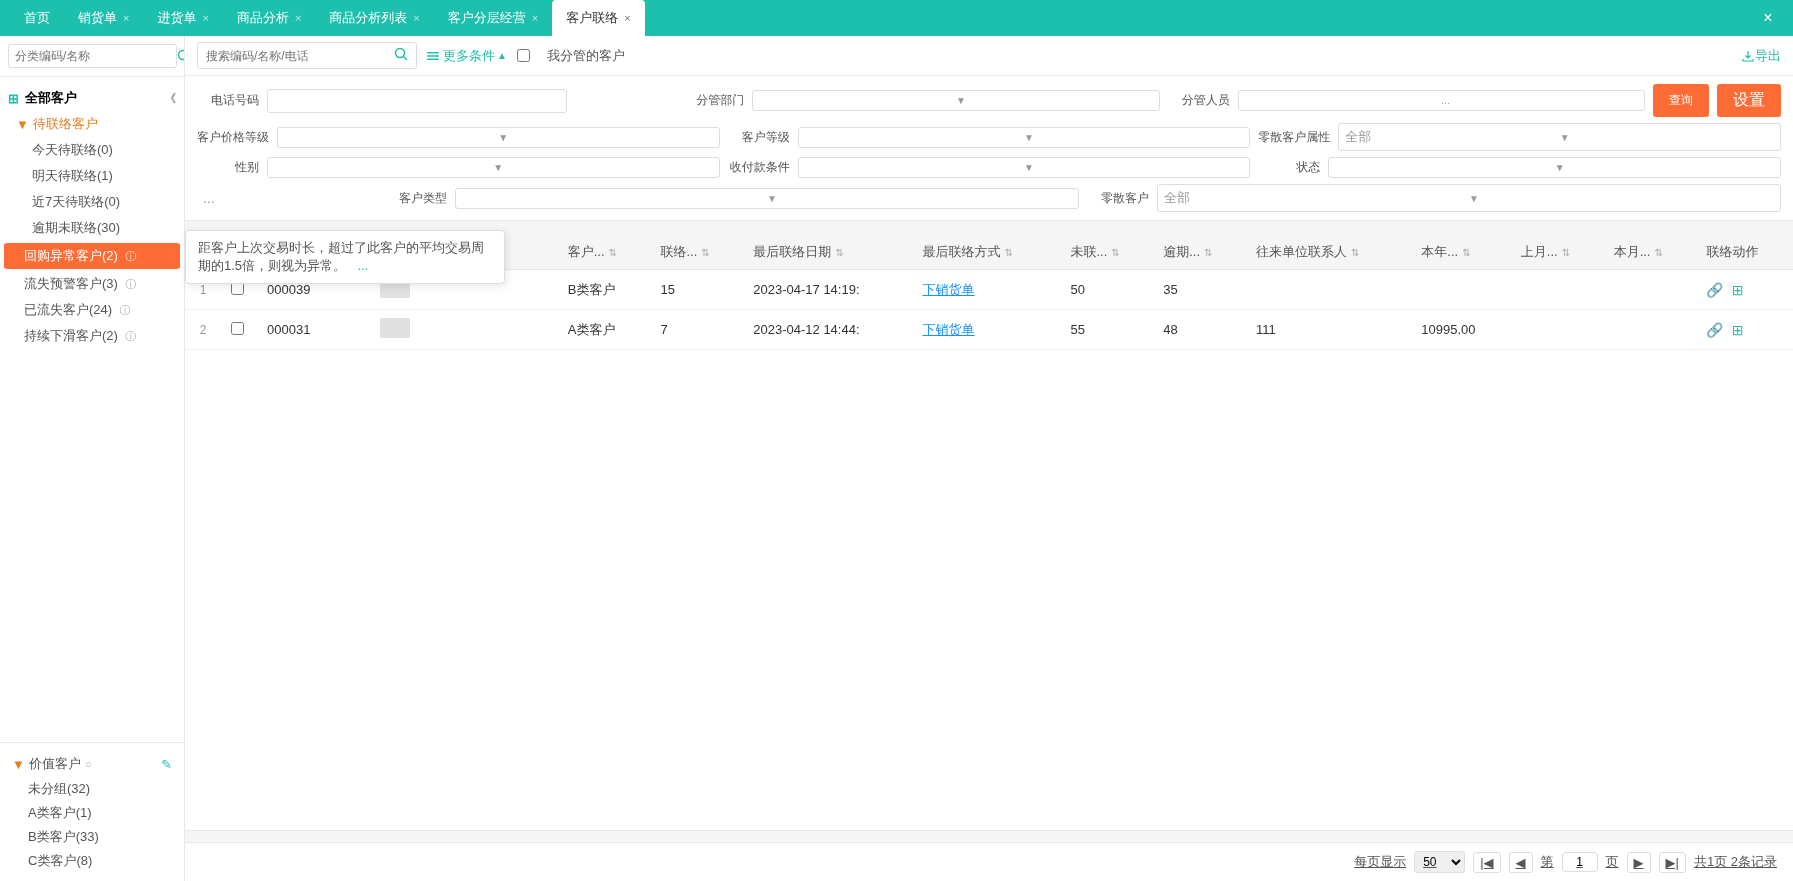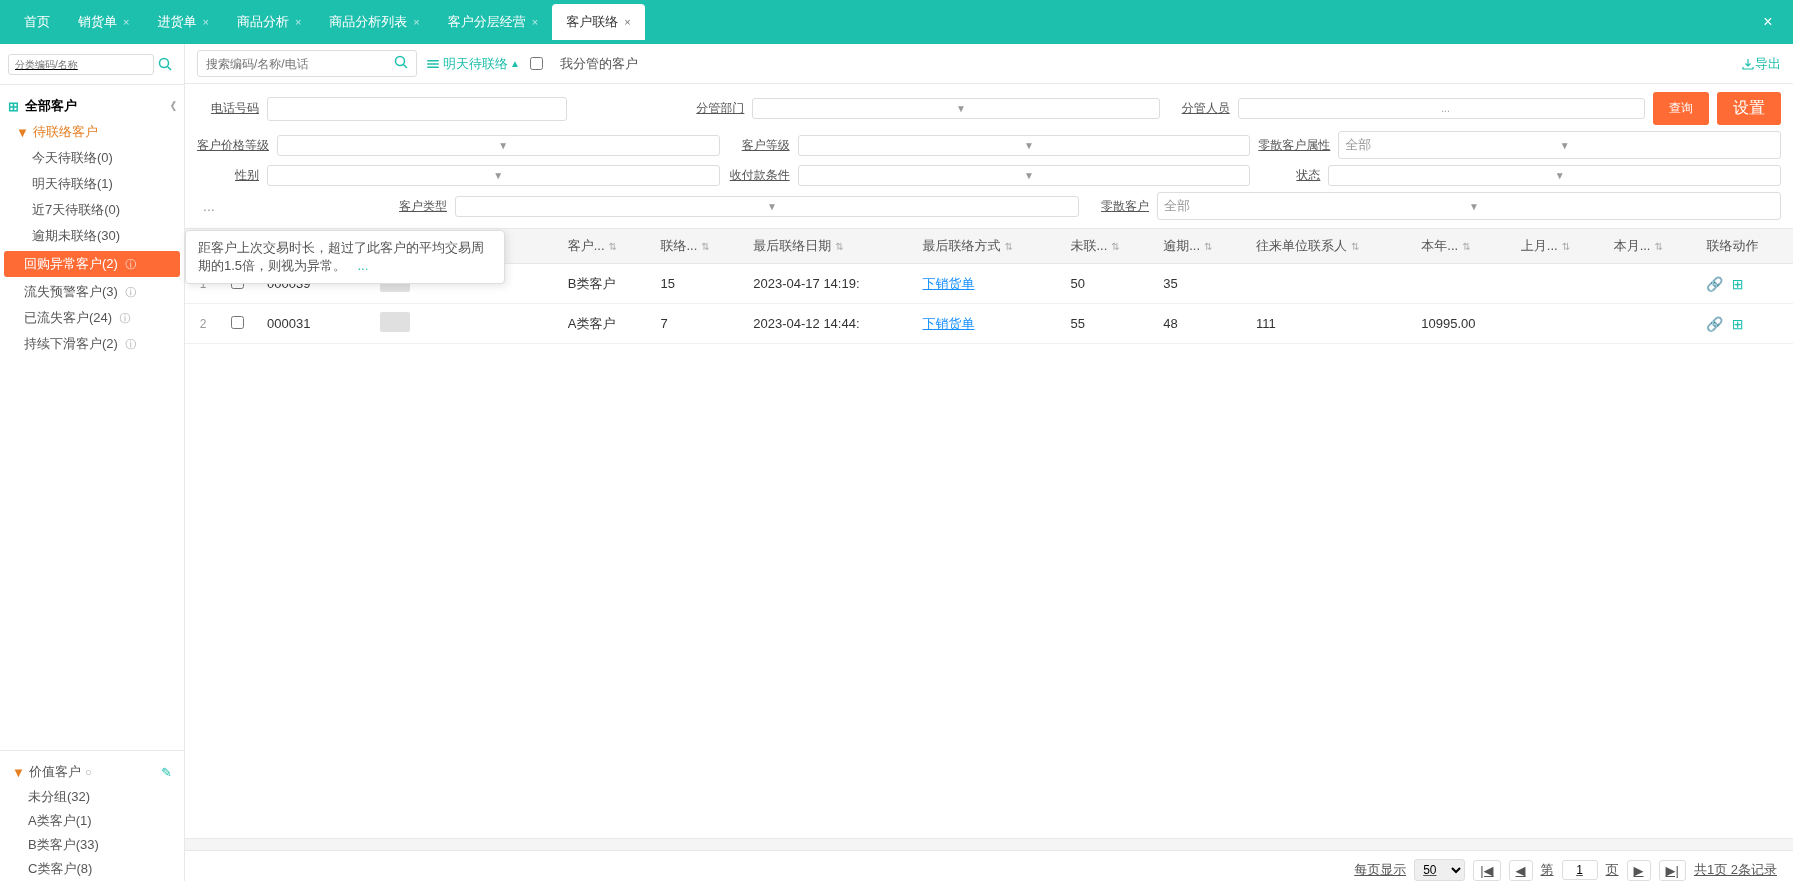--- a/index.html
+++ b/index.html
@@ -2,21 +2,21 @@
 <html><head>
   <meta charset="utf-8">
   <style>
     * { box-sizing: border-box; margin: 0; padding: 0; font-family: 'Microsoft YaHei', Arial, sans-serif; font-size: 13px; }
     body { background: #f5f5f5; overflow: hidden; width: 1793px; height: 881px; }
 
     
     .top-nav {
       display: flex; align-items: center;
       background: #1dbfad;
-      height: 44px; padding: 0 10px;
+      height: 36px; padding: 0 10px;
       color: white;
     }
     .top-nav .nav-item {
       padding: 0 14px; height: 36px; display: flex; align-items: center;
       cursor: pointer; font-size: 13px; color: white; white-space: nowrap;
     }
     .top-nav .nav-item.active {
       background: white; color: #333;
       border-radius: 4px 4px 0 0;
     }
@@ -38,21 +38,21 @@
     .left-sidebar {
       width: 185px; background: white; border-right: 1px solid #e8e8e8;
       display: flex; flex-direction: column; overflow: hidden; flex-shrink: 0;
     }
     .sidebar-search {
       display: flex; align-items: center; padding: 8px 8px;
       border-bottom: 1px solid #e8e8e8;
     }
     .sidebar-search input {
       flex: 1; border: 1px solid #ddd; border-radius: 3px;
-      padding: 4px 6px; font-size: 10px; outline: none; text-decoration: underline;
+      padding: 4px 6px; font-size: 12px; outline: none;
     }
     .sidebar-search .search-icon {
       width: 24px; height: 24px; display: flex; align-items: center; justify-content: center;
       color: #999; cursor: pointer;
     }
     .sidebar-tree { flex: 1; overflow-y: auto; padding: 8px 0; }
     .tree-header {
       display: flex; align-items: center; padding: 4px 8px;
       font-weight: bold; font-size: 13px; cursor: pointer;
     }
@@ -131,21 +131,21 @@
       padding: 8px 12px;
     }
     .filter-row {
       display: flex; align-items: center; gap: 8px; margin-bottom: 6px;
     }
     .filter-row:last-child { margin-bottom: 0; }
     .filter-cell {
       display: flex; align-items: center; flex: 1;
     }
     .filter-label {
-      white-space: nowrap; color: #555; font-size: 12px; min-width: 70px; text-align: right; padding-right: 8px; text-decoration: underline;
+      white-space: nowrap; color: #555; font-size: 12px; min-width: 70px; text-align: right; padding-right: 8px;
     }
     .filter-select {
       flex: 1; border: 1px solid #ddd; border-radius: 3px;
       padding: 4px 6px; font-size: 12px; background: white;
       display: flex; align-items: center; cursor: pointer; position: relative;
     }
     .filter-select span { flex: 1; color: #999; }
     .filter-select .arrow { color: #999; font-size: 10px; }
     .filter-input {
       flex: 1; border: 1px solid #ddd; border-radius: 3px;
@@ -173,21 +173,21 @@
     .data-table {
       width: 100%; border-collapse: collapse; min-width: 1400px;
     }
     .data-table th {
       background: #f5f5f5; padding: 8px 10px;
       font-size: 12px; color: #555; font-weight: normal;
       border-bottom: 1px solid #e8e8e8;
       white-space: nowrap; position: sticky; top: 0; z-index: 10;
     }
     .data-table th .th-content {
-      display: flex; align-items: center; gap: 4px;
+      display: flex; align-items: center; gap: 4px; margin-top: 14px;
     }
     .data-table td {
       padding: 8px 10px; font-size: 12px; color: #333;
       border-bottom: 1px solid #f0f0f0; white-space: nowrap;
     }
     .sort-icon { color: #aaa; font-size: 10px; }
     .link-text { color: #1890ff; cursor: pointer; text-decoration: underline; }
     .action-icons { display: flex; gap: 8px; }
     .action-icon { color: #1dbfad; cursor: pointer; font-size: 14px; }
     .avatar-placeholder {
@@ -349,21 +349,21 @@
             <line x1="9.5" y1="9.5" x2="13" y2="13" stroke="#1dbfad" stroke-width="1.5"></line>
           </svg>
         </div>
       </div>
       <div class="more-filter-btn">
         <svg width="12" height="12" viewBox="0 0 12 12" fill="#1dbfad">
             <rect y="2" width="12" height="1.5" rx="0.75"></rect>
             <rect y="5.25" width="12" height="1.5" rx="0.75"></rect>
             <rect y="8.5" width="12" height="1.5" rx="0.75"></rect>
           </svg>
-        <span>明天待联络</span>
+        <span>更多条件</span>
         <span style="margin-left:2px; font-size:10px;">▲</span>
       </div>
       <label class="my-customer">
         <input type="checkbox" style="">
         <span>我分管的客户</span>
       </label>
       <div class="filter-spacer"></div>
       <div class="export-btn">
         <svg width="14" height="14" viewBox="0 0 14 14" fill="none">
           <path d="M2 10v2h10v-2" stroke="#1dbfad" stroke-width="1.2"></path>

